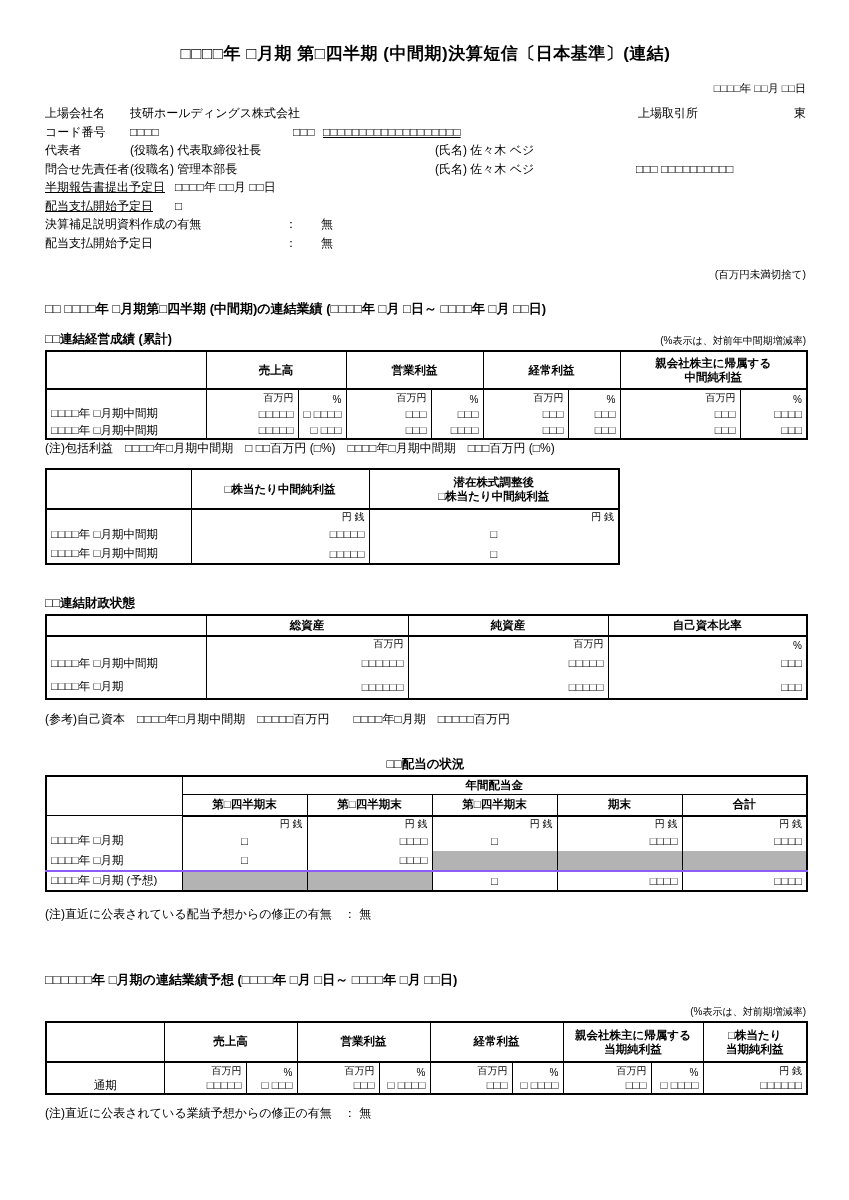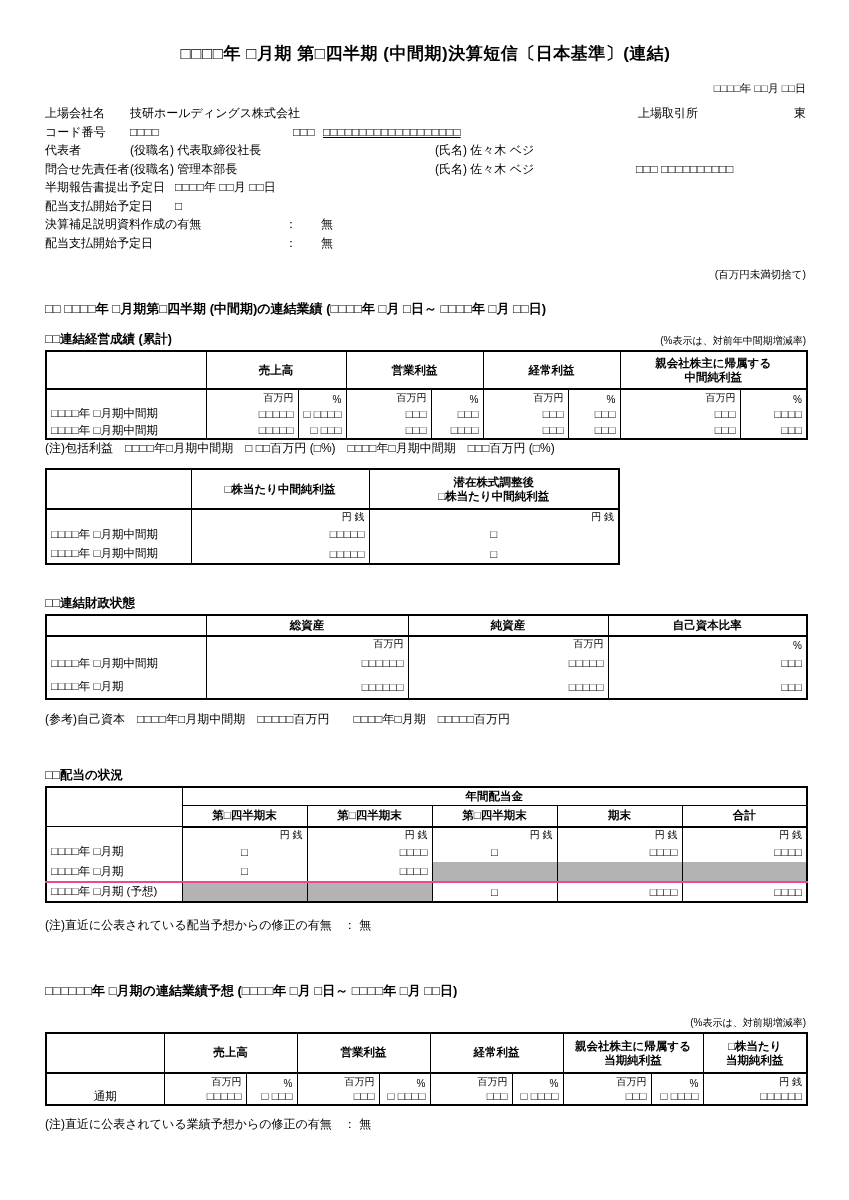--- a/index.html
+++ b/index.html
@@ -9,21 +9,21 @@
     font-size:12px;-webkit-font-smoothing:antialiased;
   }
   .page{box-sizing:border-box;width:849px;height:1200px;padding:36px 43px 0 45px;}
   .title{text-align:center;font-size:17px;font-weight:bold;margin:6px 0 16px 0;letter-spacing:.5px;}
   .right{text-align:right;}
   .small{font-size:10px;}
   .docdate{font-size:11px;margin-bottom:8px;}
   
   .info-line{display:flex;align-items:baseline;line-height:18.5px;white-space:nowrap;}
   .w85{width:85px;flex:none;}
-  .w130{width:130px;flex:none;}
+  .w130{width:130px;flex:none;text-decoration:underline;}
   .w163{width:163px;flex:none;}
   .w240{width:240px;flex:none;}
   .w305{width:305px;flex:none;}
   .colon-gap{width:36px;flex:none;text-align:left;}
   .push{margin-left:auto;}
   .rgroup{display:flex;width:168px;justify-content:space-between;}
   .tel{width:170px;flex:none;}
   .url{text-decoration:underline;}
   .rounding{margin-top:16px;font-size:10.5px;}
   
@@ -39,25 +39,25 @@
   .prewrap{white-space:pre-line;line-height:14px;}
   td.unit{font-size:10px;text-align:right;vertical-align:bottom;}
   td.val{text-align:right;}
   td.ctr{text-align:center;}
   td.rowlabel{text-align:left;padding-left:6px;}
   tr.ru{height:16px;}
   tr.rd{height:17px;}
   tr.rd2{height:20px;}
   tr.rd3{height:24px;}
   .gray{background:#b3b3b3;}
-  tr.predict td{border-top:2px solid #ec4899;}
+  tr.predict td{border-top:2px solid #8b5cf6;}
   .note-line{white-space:nowrap;}
   .mt6{margin-top:11px;}
   .mt30{margin-top:30px;}
-  .mt38{margin-top:39px;}
+  .mt38{margin-top:28px;text-align:center;}
   .mt46{margin-top:46px;}
 </style>
 </head>
 <body>
 
 <div class="page">
 
   <div class="title">□□□□年 □月期 第□四半期 (中間期)決算短信〔日本基準〕(連結)</div>
   <div class="docdate right">□□□□年 □□月 □□日</div>
 

